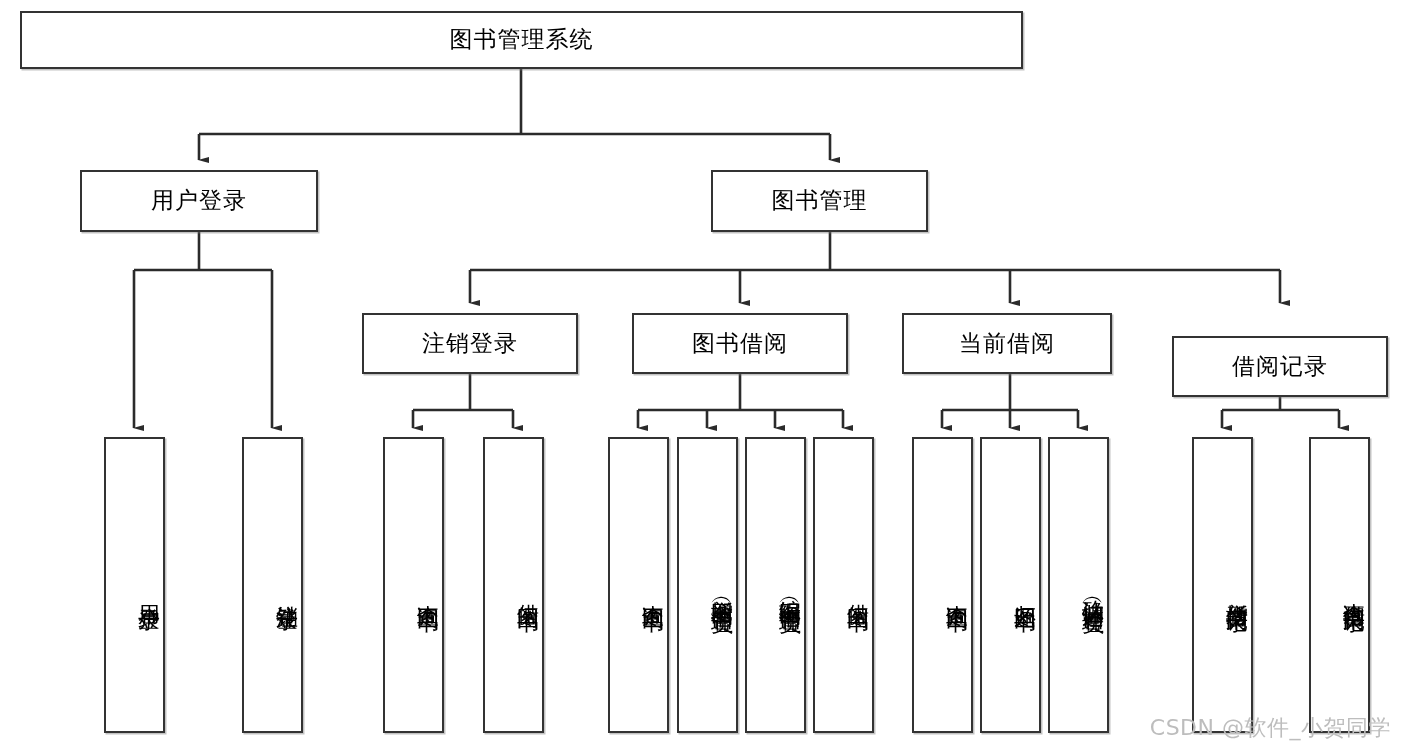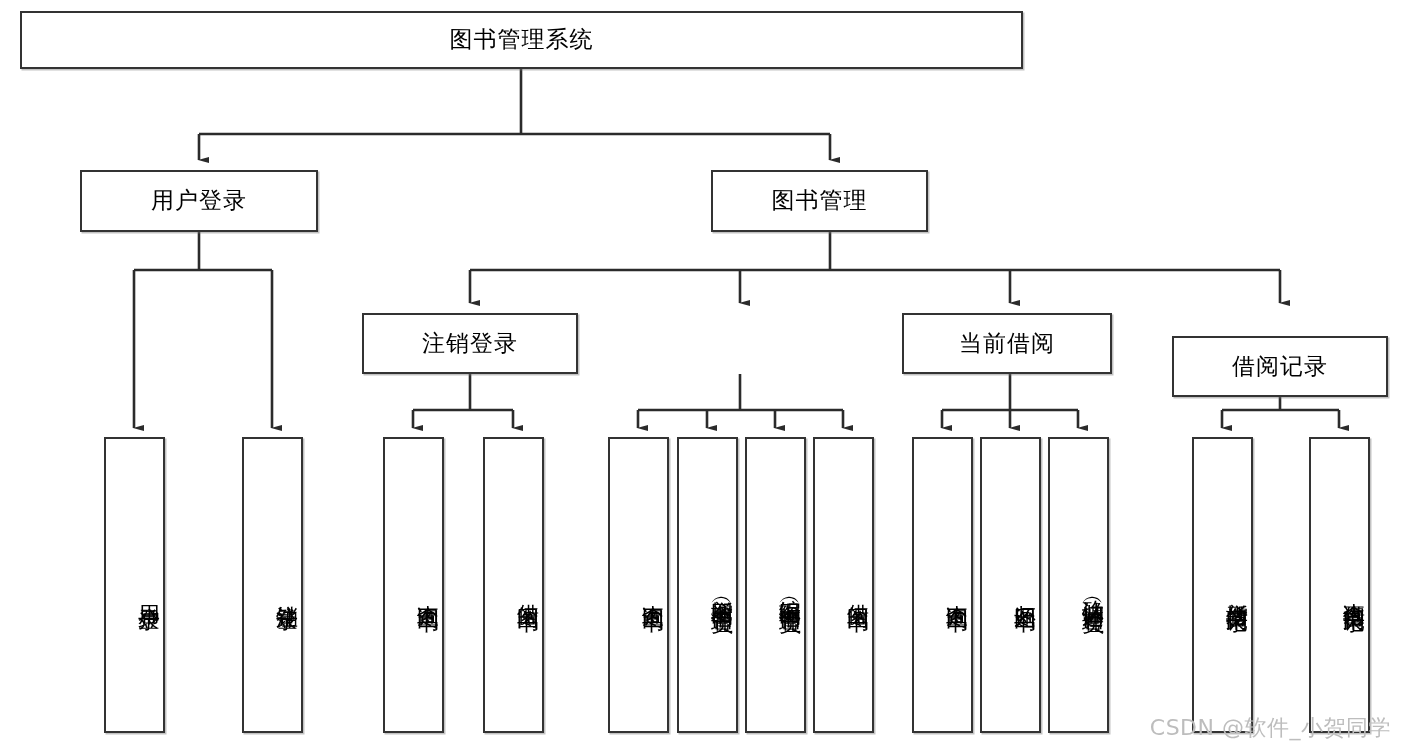--- a/index.html
+++ b/index.html
@@ -118,20 +118,21 @@
       <path d="M 1339 410 L 1339 428" marker-end="url(#arw)"></path>
     </g>
   </svg>
 
   <div class="node horiz" style="left:20px; top:11px; width:1003px; height:58px;">图书管理系统</div>
 
   <div class="node horiz" style="left:80px; top:170px; width:238px; height:62px;">用户登录</div>
   <div class="node horiz" style="left:711px; top:170px; width:217px; height:62px;">图书管理</div>
 
   <div class="node horiz" style="left:362px; top:313px; width:216px; height:61px;">注销登录</div>
+  <div class="node horiz" style="left:632px; top:313px; width:216px; height:61px;">图书借阅</div>
   <div class="node horiz" style="left:902px; top:313px; width:210px; height:61px;">当前借阅</div>
   <div class="node horiz" style="left:1172px; top:313px; width:216px; height:61px;margin-top:23px;">借阅记录</div>
 
   <div class="node leaf" style="left:104px; top:437px; width:61px; height:296px;">用户登录</div>
   <div class="node leaf" style="left:242px; top:437px; width:61px; height:296px;">注销登录</div>
 
   <div class="node leaf" style="left:383px; top:437px; width:61px; height:296px;">查询图书</div>
   <div class="node leaf" style="left:483px; top:437px; width:61px; height:296px;">借阅图书</div>
 
   <div class="node leaf" style="left:608px; top:437px; width:61px; height:296px;">查询图书</div>

